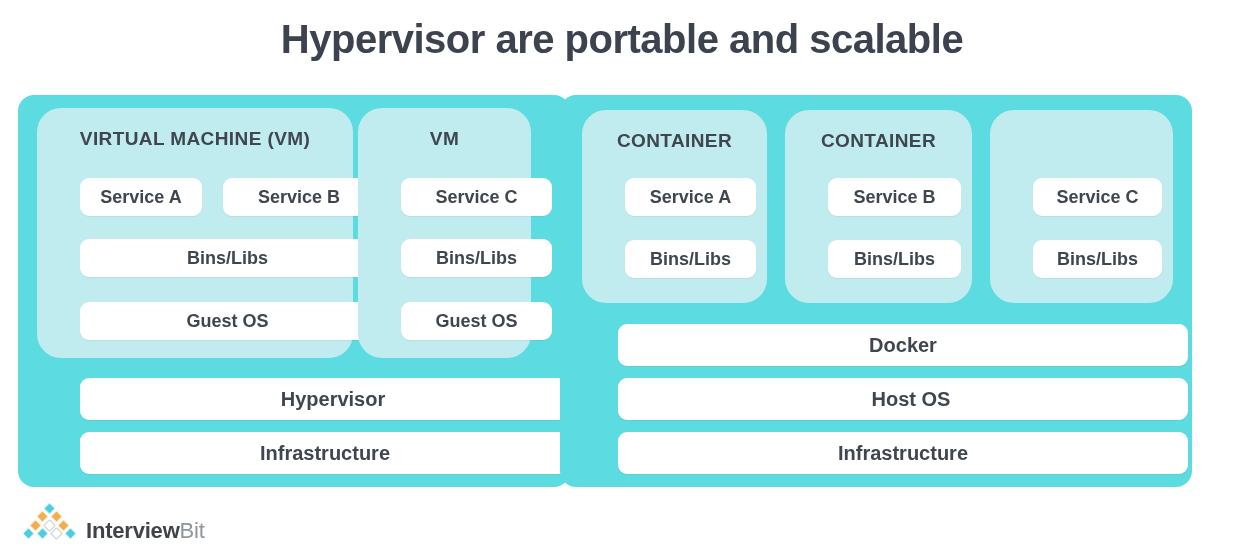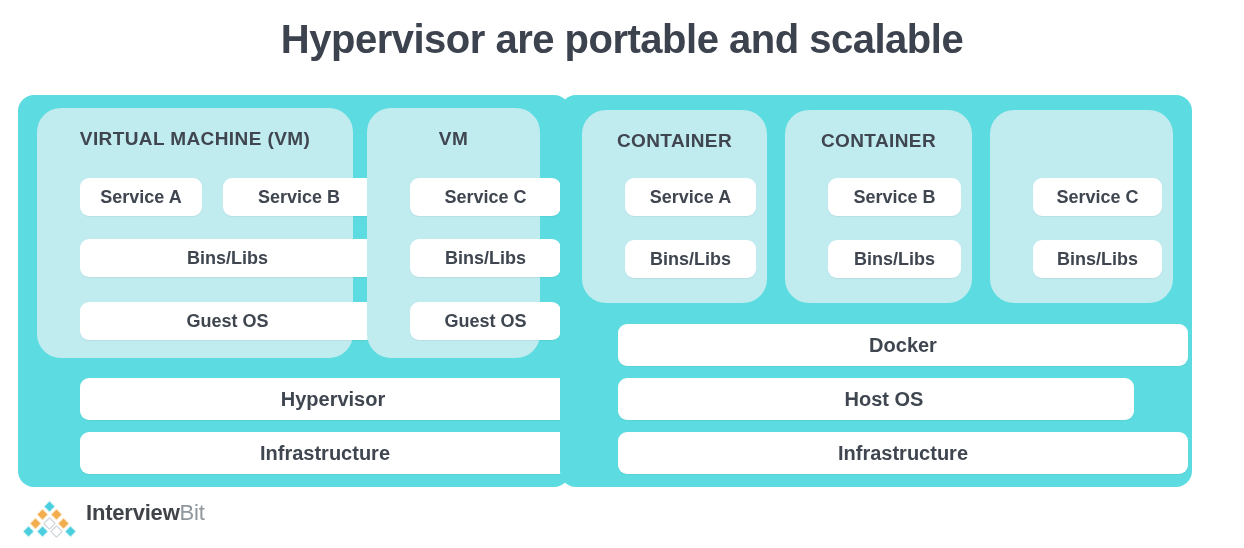--- a/index.html
+++ b/index.html
@@ -33,38 +33,38 @@
     font-weight:bold;color:var(--ink);box-shadow:0 1px 1px rgba(0,0,0,0.05);margin-left:32px;
   }
   .wbox{height:38px;font-size:18px;}
   .bar{height:42px;font-size:20px;text-align:right;}
   
   .vm1{left:19px;top:13px;width:316px;height:250px;}
   .vm1 .srv-a{left:11px;top:70px;width:122px;}
   .vm1 .srv-b{left:154px;top:70px;width:152px;}
   .vm1 .bins{left:11px;top:131px;width:295px;}
   .vm1 .guest{left:11px;top:194px;width:295px;}
-  .vm2{left:349px;top:13px;width:173px;height:250px;}
+  .vm2{left:340px;top:13px;width:173px;height:250px;}
   .vm2 .srv-c{left:11px;top:70px;width:151px;}
   .vm2 .bins{left:11px;top:131px;width:151px;}
   .vm2 .guest{left:11px;top:194px;width:151px;}
   .left .bar.row1{left:30px;top:283px;width:490px;padding-left:16px;}
   .left .bar.row2{left:30px;top:337px;width:490px;}
   
   .card{top:15px;height:193px;}
   .card1{left:22px;width:185px;}
   .card2{left:225px;width:187px;}
   .card3{left:430px;width:183px;}
   .card .srv{left:11px;top:68px;right:11px;width:auto;}
   .card .bins{left:11px;top:130px;right:11px;width:auto;}
   .right .bar.row0{left:26px;top:229px;width:570px;}
-  .right .bar.row1{left:26px;top:283px;width:516px;padding-left:16px;}
+  .right .bar.row1{left:26px;top:283px;width:570px;padding-left:16px;}
   .right .bar.row2{left:26px;top:337px;width:570px;}
   
-  .logo{position:absolute;left:20px;top:500px;height:44px;display:flex;align-items:flex-start;}
+  .logo{position:absolute;left:20px;top:500px;height:44px;display:flex;align-items:flex-end;}
   .logo-icon{position:relative;width:60px;height:42px;display:inline-block;}
   .diamond{
     position:absolute;width:9px;height:9px;border:1px solid #e6e9eb;
     transform:rotate(45deg);border-radius:1px;
   }
   .logo-text{font-size:22px;margin-left:6px;letter-spacing:-0.2px;white-space:nowrap;}
   .logo-text .b1{font-weight:bold;color:var(--logo-dark);}
   .logo-text .b2{font-weight:normal;color:var(--logo-gray);}
 </style>
 </head>

